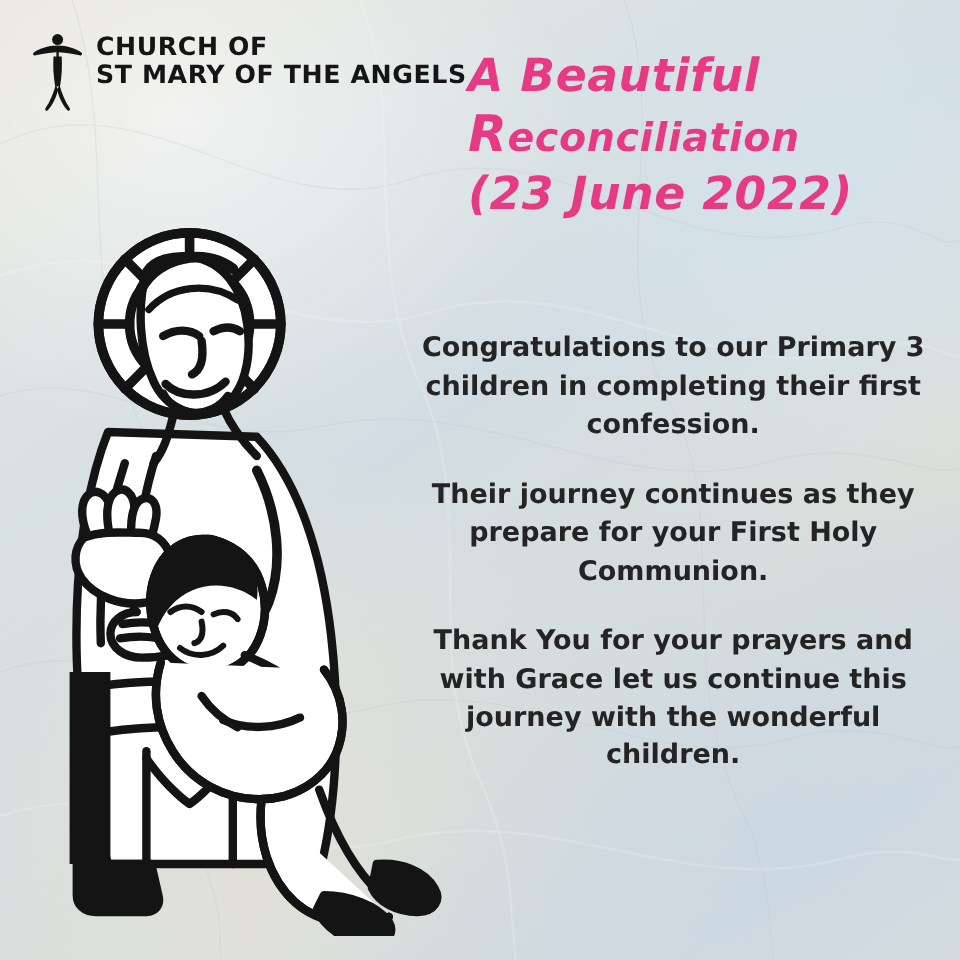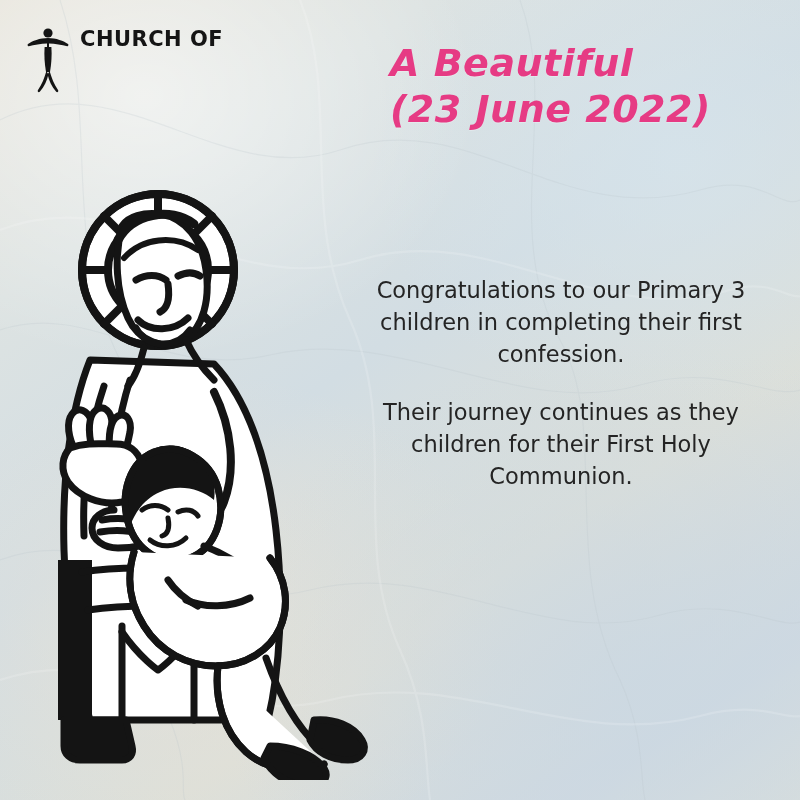--- a/index.html
+++ b/index.html
@@ -93,21 +93,21 @@
   .headline .sc-first { font-size: 42px; }
   .headline .sc-rest { font-size: 33px; }
 
   .body-copy {
     position: absolute;
     left: 338px;
     top: 275px;
     width: 446px;
     text-align: center;
     font-family: "DejaVu Sans", sans-serif;
-    font-weight: normal;
+    font-weight: bold;
     font-size: 22.5px;
     line-height: 1.42;
     color: #242424;
   }
   .body-copy p {
     margin: 0 0 26px 0;
   }
   .body-copy p:last-child { margin-bottom: 0; }
 
   .artwork {
@@ -147,31 +147,34 @@
         <path d="M22 14 C14 14 6 17 2 20 C1.2 20.6 1.6 22.4 2.8 22.2 C8 21.2 15 19.8 21 19.6 L21 24 L23 24 L23 19.6 C29 19.8 36 21.2 41.2 22.2 C42.4 22.4 42.8 20.6 42 20 C38 17 30 14 22 14 Z"></path>
 
         <path d="M18.6 23 C18 31 18.6 40 20 48 L24 48 C25.4 40 26 31 25.4 23 Z"></path>
 
         <path d="M20.4 47 C18.4 54 16 60 12 66 C11 67.6 12.6 69 13.8 67.8 C18.4 63 21 56.6 22.4 50.6 Z"></path>
         <path d="M23.6 47 C25.6 54 28 60 32 66 C33 67.6 31.4 69 30.2 67.8 C25.6 63 23 56.6 21.6 50.6 Z"></path>
       </g>
     </svg>
     <div class="logo-text">
       <span class="logo-line1">CHURCH OF</span>
+      <span class="logo-line2">ST MARY OF THE ANGELS</span>
     </div>
   </div>
 
   <div class="headline">
     <span class="ln">A Beautiful</span>
+    <span class="ln"><span class="sc-first">R</span><span class="sc-rest">econciliation</span></span>
     <span class="ln">(23 June 2022)</span>
   </div>
 
   <div class="body-copy">
     <p>Congratulations to our Primary 3 children in completing their first confession.</p>
-    <p>Their journey continues as they children for their First Holy Communion.</p>
+    <p>Their journey continues as they prepare for your First Holy Communion.</p>
+    <p>Thank You for your prayers and with Grace let us continue this journey with the wonderful children.</p>
   </div>
 
   <svg class="artwork" viewBox="0 0 370 600">
     <g fill="none" stroke="#141414" stroke-width="7" stroke-linecap="round" stroke-linejoin="round">
 
       <g stroke-width="8">
         <circle cx="140" cy="90" r="76" fill="#ffffff"></circle>
         <circle cx="140" cy="90" r="76"></circle>
         <circle cx="140" cy="90" r="50"></circle>
         <path d="M140 14 L140 40"></path>

